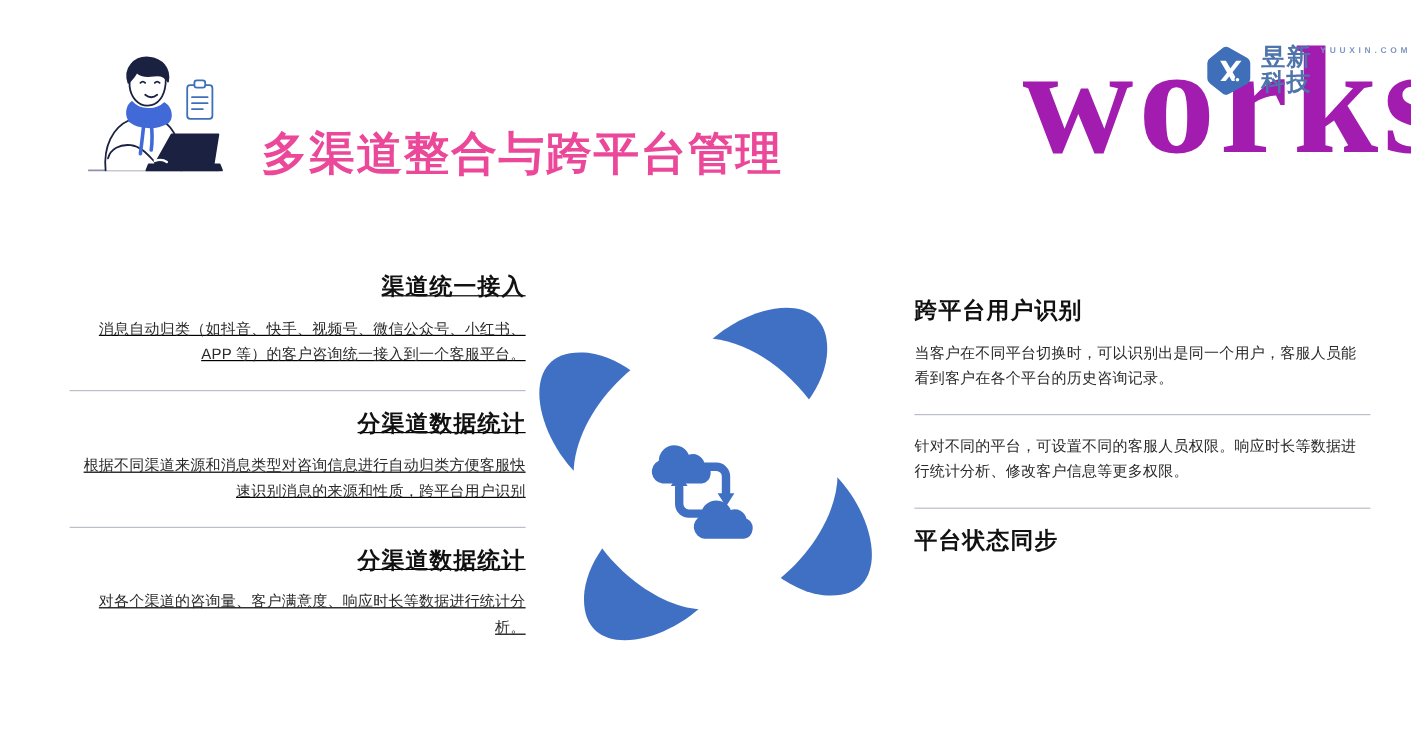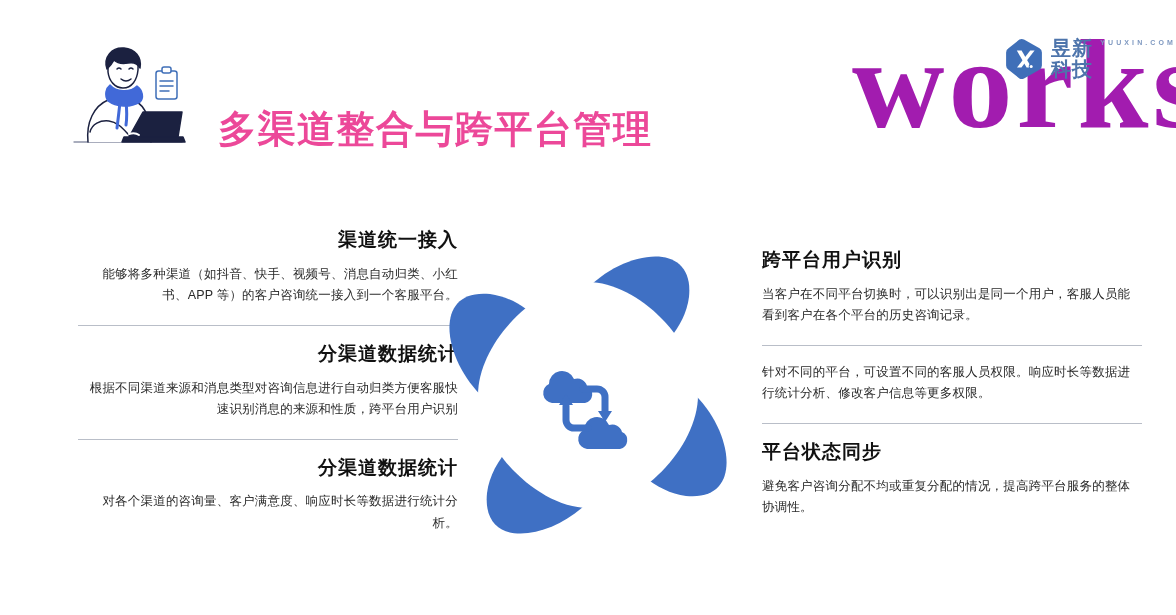--- a/index.html
+++ b/index.html
@@ -38,21 +38,21 @@
   .slide-title{
     position:absolute;left:218px;top:84px;
     font-size:38px;font-weight:700;color:#ec4899;
     letter-spacing:1.5px;
     white-space:nowrap;
     line-height:1.1;
   }
 
   
   .col{position:absolute;top:228px;width:380px;}
-  .col-left{left:78px;text-align:right;}
+  .col-left{left:58px;text-align:right;text-decoration:underline;}
   .col-right{left:762px;text-align:left;}
 
   .feature{position:relative;}
   .f-title{
     font-size:19px;font-weight:700;color:#111;
     letter-spacing:1px;line-height:1.25;
     margin:0 0 12px 0;
   }
   .f-body{
     font-size:12.5px;color:#2a2a2a;line-height:1.72;
@@ -131,21 +131,21 @@
         <line x1="88" y1="53" x2="97" y2="53" stroke="#3f6fb8"></line>
       </g>
     </svg>
   </div>
 
   <h1 class="slide-title">多渠道整合与跨平台管理</h1>
 
   <div class="col col-left">
     <div class="feature">
       <div class="f-title">渠道统一接入</div>
-      <p class="f-body">能够将多种渠道（如抖音、快手、视频号、消息自动归类、小红书、APP 等）的客户咨询统一接入到一个客服平台。</p>
+      <p class="f-body">消息自动归类（如抖音、快手、视频号、微信公众号、小红书、APP 等）的客户咨询统一接入到一个客服平台。</p>
     </div>
     <div class="divider"></div>
     <div class="feature">
       <div class="f-title">分渠道数据统计</div>
       <p class="f-body">根据不同渠道来源和消息类型对咨询信息进行自动归类方便客服快速识别消息的来源和性质，跨平台用户识别</p>
     </div>
     <div class="divider"></div>
     <div class="feature">
       <div class="f-title">分渠道数据统计</div>
       <p class="f-body">对各个渠道的咨询量、客户满意度、响应时长等数据进行统计分析。</p>
@@ -157,21 +157,20 @@
       <div class="f-title">跨平台用户识别</div>
       <p class="f-body">当客户在不同平台切换时，可以识别出是同一个用户，客服人员能看到客户在各个平台的历史咨询记录。</p>
     </div>
     <div class="divider"></div>
     <div class="feature">
       <p class="f-body">针对不同的平台，可设置不同的客服人员权限。响应时长等数据进行统计分析、修改客户信息等更多权限。</p>
     </div>
     <div class="divider"></div>
     <div class="feature">
       <div class="f-title">平台状态同步</div>
-      <p class="f-body">避免客户咨询分配不均或重复分配的情况，提高跨平台服务的整体协调性。</p>
     </div>
   </div>
 
   <div class="center-graphic">
     <svg viewBox="0 0 312 318" aria-hidden="true">
       <g fill="#3f70c4">
         <g>
           <path d="M156 159 C156 159 120 66 58 58 C-2 52 12 126 52 162 C88 194 128 190 156 159 Z"></path>
         </g>
         <g transform="rotate(90 156 159)">

